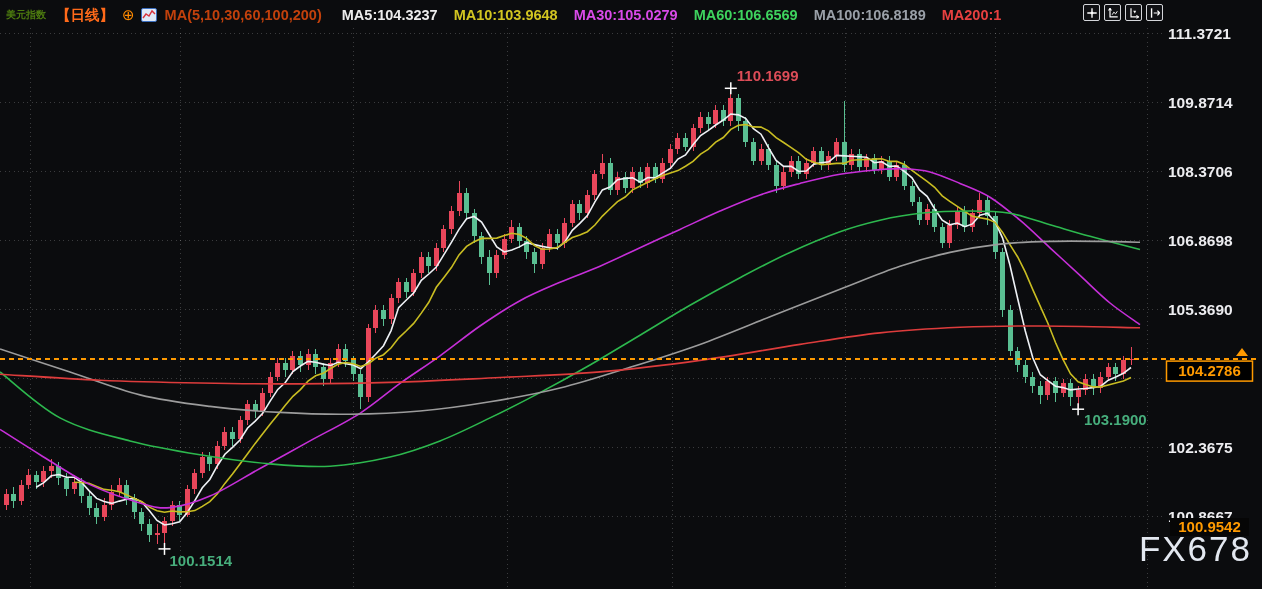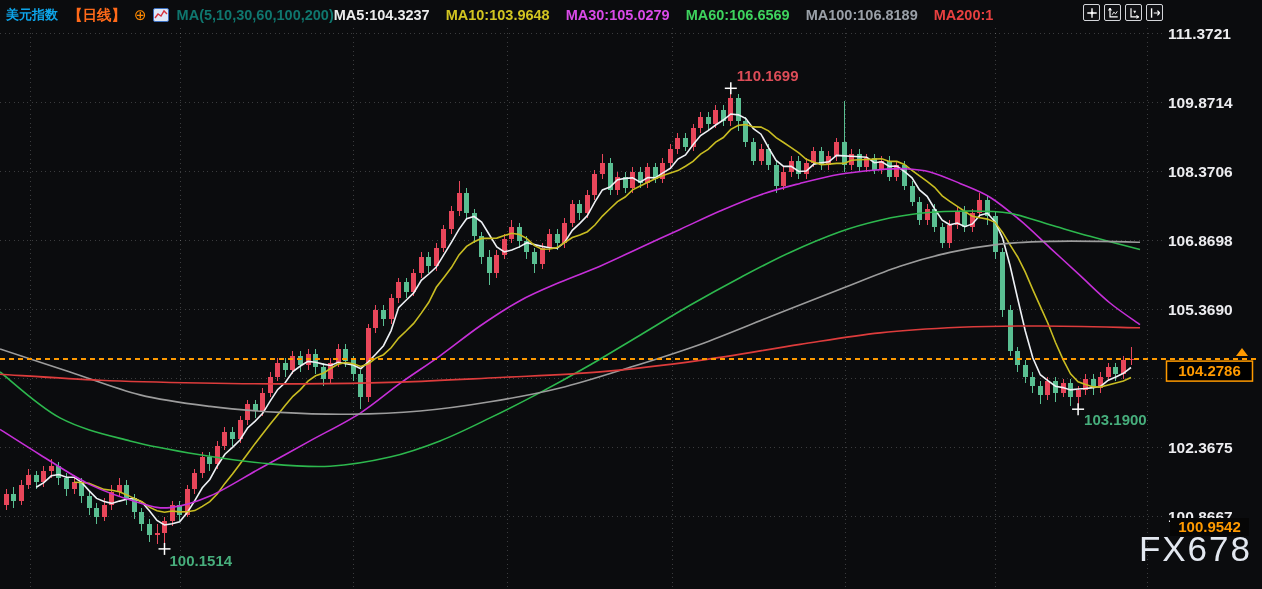--- a/index.html
+++ b/index.html
@@ -1,24 +1,24 @@
 <!DOCTYPE html>
 <html><head>
 <meta charset="utf-8">
 <style>
   html,body{margin:0;padding:0;background:#0b0c0e;width:1262px;height:589px;overflow:hidden;}
   #stage{position:relative;width:1262px;height:589px;background:#0b0c0e;font-family:"Liberation Sans","DejaVu Sans",sans-serif;}
   #chart{position:absolute;left:0;top:0;}
   .header{position:absolute;left:0;top:0;width:1262px;height:28px;display:flex;align-items:center;
           padding:2px 6px 0 6px;box-sizing:border-box;font:700 14.5px "Liberation Sans","DejaVu Sans",sans-serif;white-space:nowrap;}
-  .sym{color:#0ea5e9;font-size:13px;}
+  .sym{color:#4d7c0f;font-size:10px;}
   .period{color:#ff6a1a;margin-left:10px;}
   .plus{color:#ff8a00;font-weight:400;font-size:15px;margin:0 6px 0 8px;cursor:pointer;}
   .mini{display:inline-flex;margin-right:8px;}
-  .magroup{color:#0f766e;margin-right:0;}
+  .magroup{color:#c2410c;margin-right:20px;}
   .ma-item{margin-right:16px;text-align:center;}
   .toolbtns{position:absolute;right:99px;top:4px;display:flex;gap:4px;}
   .tbtn{width:17px;height:17px;background:#101114;border:1.5px solid #d4d6da;border-radius:2px;
         padding:0;display:flex;align-items:center;justify-content:center;cursor:pointer;}
   .tbtn svg{display:block;}
   .watermark{position:absolute;right:10px;bottom:20px;font:500 35px "Liberation Sans","DejaVu Sans",sans-serif;
              color:#e3e8f0;letter-spacing:2px;}
   .grid{stroke:rgba(255,255,255,0.20);stroke-width:1;stroke-dasharray:1 3.5;}
   .ticklab{font:700 15.5px "Liberation Sans","DejaVu Sans",sans-serif;fill:#ededf0;}
   .anno{font:700 15px "Liberation Sans","DejaVu Sans",sans-serif;}

